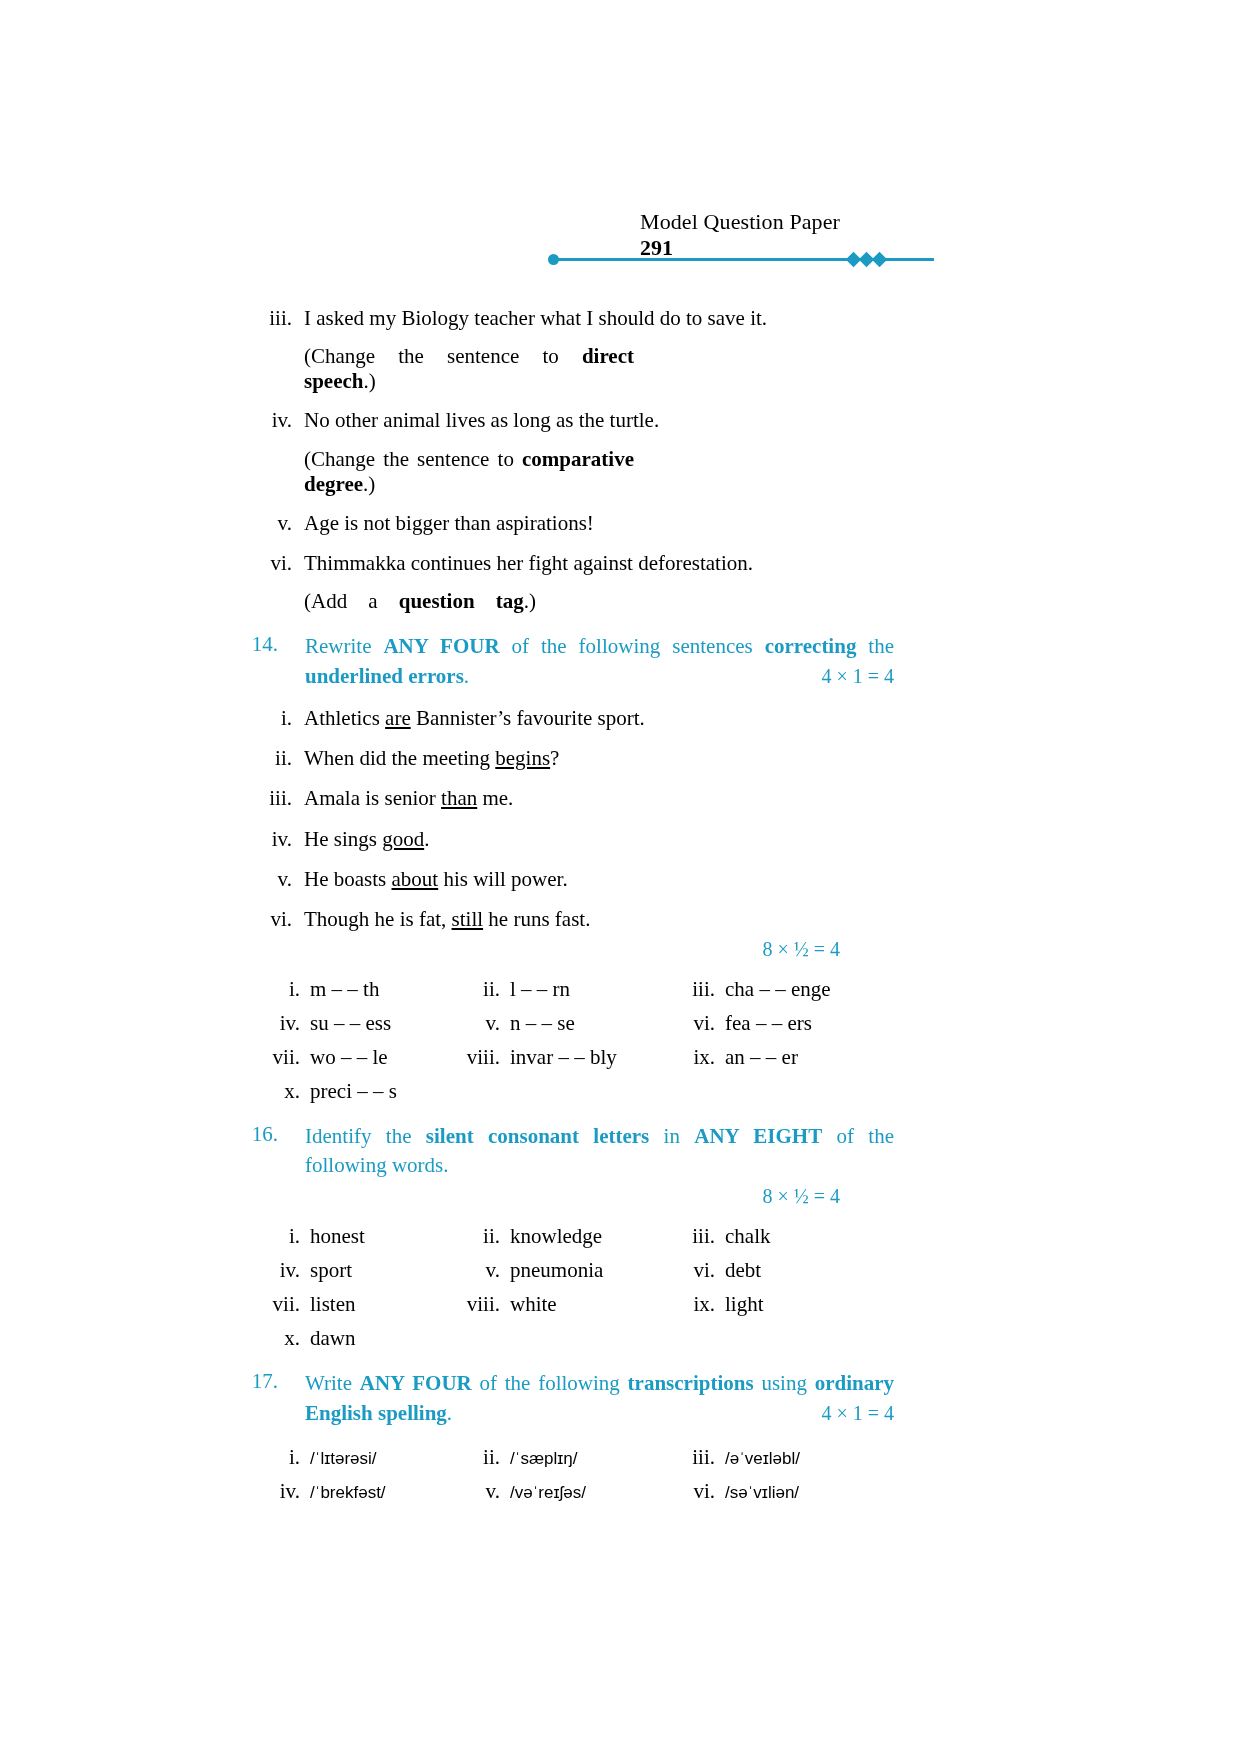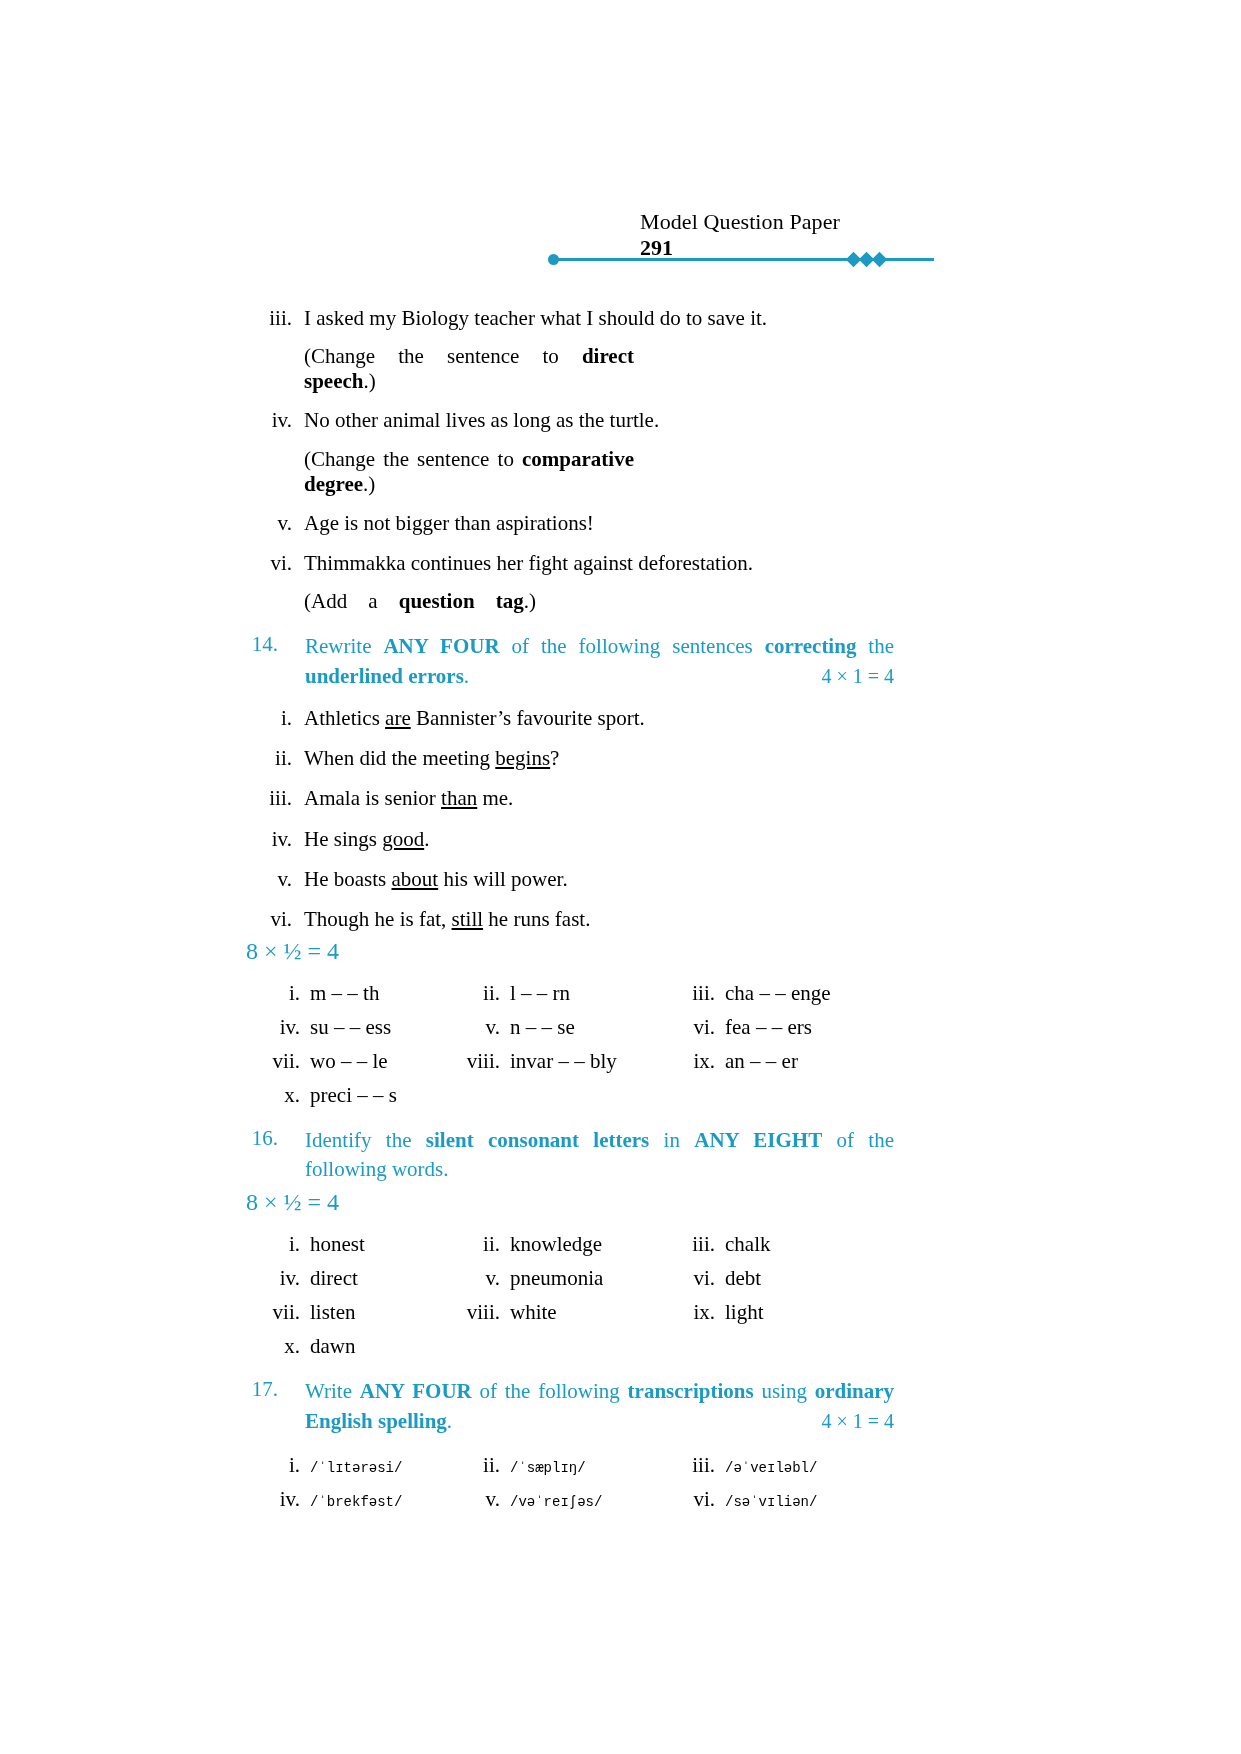--- a/index.html
+++ b/index.html
@@ -128,22 +128,22 @@
   }
   .q-body b { font-weight: bold; }
   .marks {
     color: #1b9bc4;
     font-size: 20px;
     float: right;
     margin-left: 16px;
   }
   .marks-row {
     color: #1b9bc4;
-    font-size: 24px;
-    text-align: left;
+    font-size: 20px;
+    text-align: right;
     margin-top: 4px;
     padding-right: 54px;
   }
 
   
   .sub {
     display: flex;
     align-items: flex-start;
     margin-top: 13px;
     font-size: 21px;
@@ -190,22 +190,22 @@
   .grid-cell.c3 { width: 185px; flex: 0 0 185px; }
   .gc-rn {
     width: 48px;
     flex: 0 0 48px;
     text-align: right;
     padding-right: 10px;
     box-sizing: border-box;
   }
   .gc-val { white-space: pre; }
   .ipa {
-    font-family: Liberation Mono, monospace;
-    font-size: 14px;
+    font-family: Liberation Sans, sans-serif;
+    font-size: 17px;
   }
 </style>
 </head>
 <body>
 
 <div class="page">
 
   <div class="header">
     <span class="header-title">Model Question Paper</span>
     <span class="header-page-no">291</span>
@@ -358,21 +358,21 @@
             <span class="gc-val">knowledge</span>
           </span>
         <span class="grid-cell c3">
             <span class="gc-rn">iii.</span>
             <span class="gc-val">chalk</span>
           </span>
       </div>
       <div class="grid-row">
         <span class="grid-cell c1">
             <span class="gc-rn">iv.</span>
-            <span class="gc-val">direct</span>
+            <span class="gc-val">sport</span>
           </span>
         <span class="grid-cell c2">
             <span class="gc-rn">v.</span>
             <span class="gc-val">pneumonia</span>
           </span>
         <span class="grid-cell c3">
             <span class="gc-rn">vi.</span>
             <span class="gc-val">debt</span>
           </span>
       </div>

